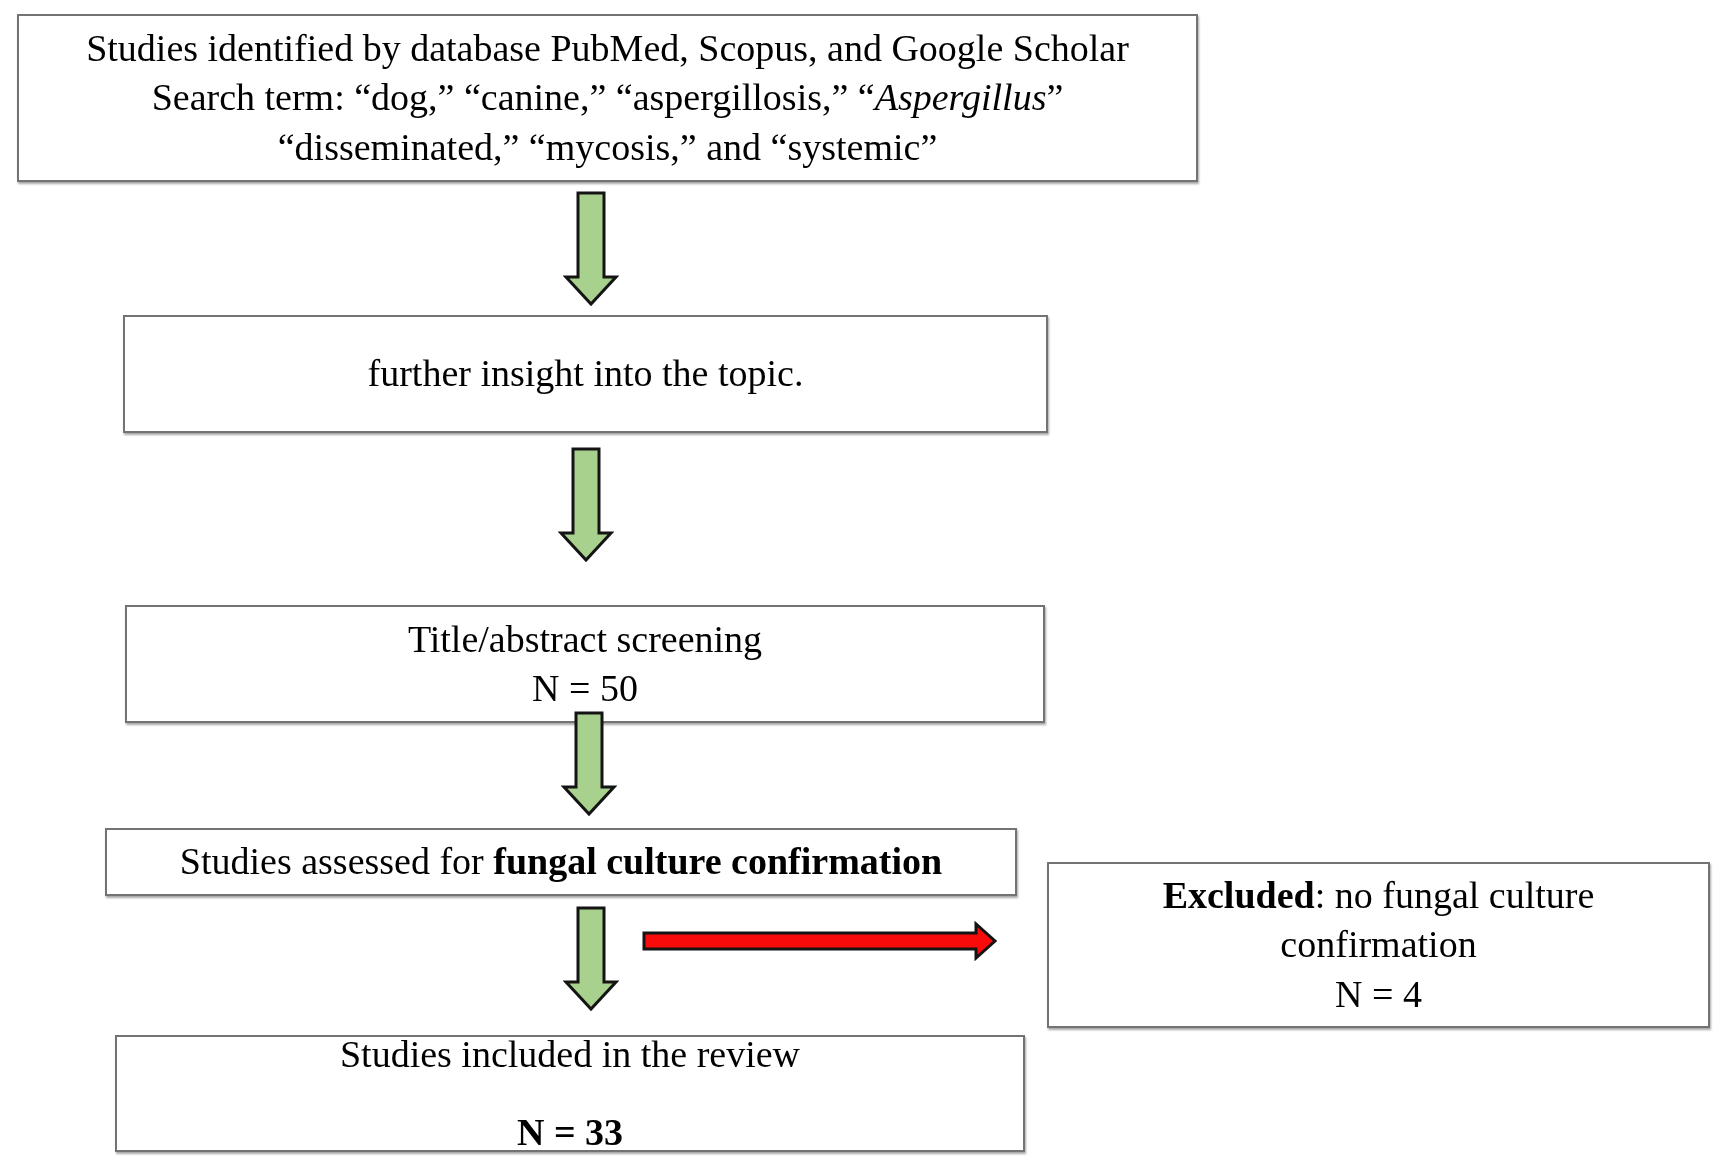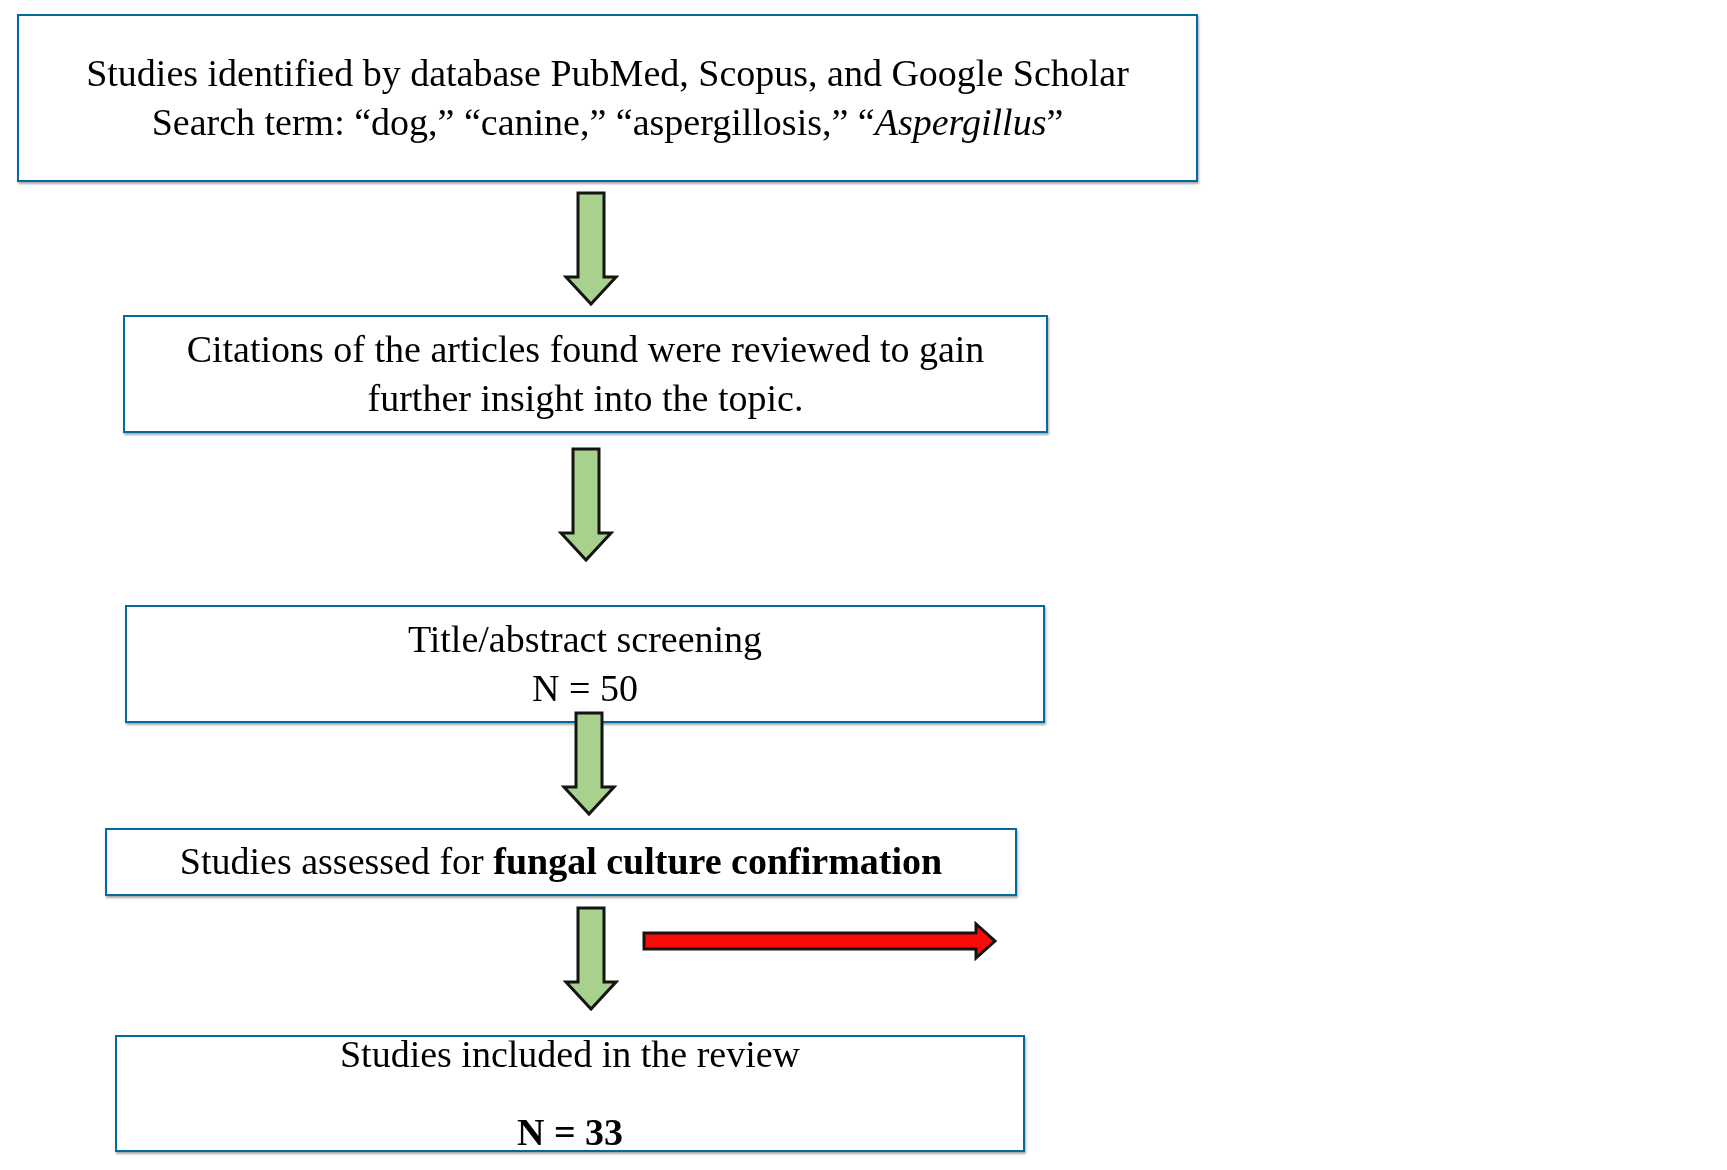--- a/index.html
+++ b/index.html
@@ -9,21 +9,21 @@
     height: 1170px;
     background: #ffffff;
     font-family: "Liberation Serif", serif;
     color: #000000;
     overflow: hidden;
   }
   .box {
     position: absolute;
     box-sizing: border-box;
     background: #ffffff;
-    border: 2px solid #0369a1;
+    border: 2px solid #737373;
     box-shadow: 1px 2px 2px rgba(0,0,0,0.35);
     display: flex;
     flex-direction: column;
     justify-content: center;
     align-items: center;
     text-align: center;
     font-size: 38px;
     line-height: 1.3;
   }
   .line { white-space: pre-wrap; }
@@ -47,28 +47,28 @@
   #arrow-excluded { left: 642px; top: 921px; }
 </style>
 </head>
 <body>
 
 <div class="canvas">
 
   <div class="box" id="box-identification">
     <div class="line">Studies identified by database PubMed, Scopus, and Google Scholar</div>
     <div class="line"><span>Search term: “dog,” “canine,” “aspergillosis,” “</span><span class="i">Aspergillus</span><span>”</span></div>
+    <div class="line">“disseminated,” “mycosis,” and “systemic”</div>
   </div>
 
   <svg class="arrow" id="arrow-1" width="56" height="116" viewBox="0 0 56 116">
     <polygon points="15,2 41,2 41,86 53,86 28,113 3,86 15,86" fill="#a9d18e"></polygon>
   </svg>
 
   <div class="box" id="box-citations">
-    <div class="line">Citations of the articles found were reviewed to gain</div>
     <div class="line">further insight into the topic.</div>
   </div>
 
   <svg class="arrow" id="arrow-2" width="56" height="116" viewBox="0 0 56 116">
     <polygon points="15,2 41,2 41,86 53,86 28,113 3,86 15,86" fill="#a9d18e"></polygon>
   </svg>
 
   <div class="box" id="box-screening">
     <div class="line">Title/abstract screening</div>
     <div class="line">N = 50</div>
@@ -83,19 +83,24 @@
   </div>
 
   <svg class="arrow" id="arrow-4" width="56" height="106" viewBox="0 0 56 106">
     <polygon points="15,2 41,2 41,76 53,76 28,103 3,76 15,76" fill="#a9d18e"></polygon>
   </svg>
 
   <svg class="arrow" id="arrow-excluded" width="356" height="40" viewBox="0 0 356 40">
     <polygon points="2,12 334,12 334,3 353,20 334,37 334,28 2,28" fill="#fa0b0b"></polygon>
   </svg>
 
+  <div class="box" id="box-excluded">
+    <div class="line"><span class="b">Excluded</span><span>: no fungal culture</span></div>
+    <div class="line">confirmation</div>
+    <div class="line">N = 4</div>
+  </div>
 
   <div class="box" id="box-included">
     <div class="line">Studies included in the review</div>
     <div class="line b">N = 33</div>
   </div>
 
 </div>
 
 </body></html>

